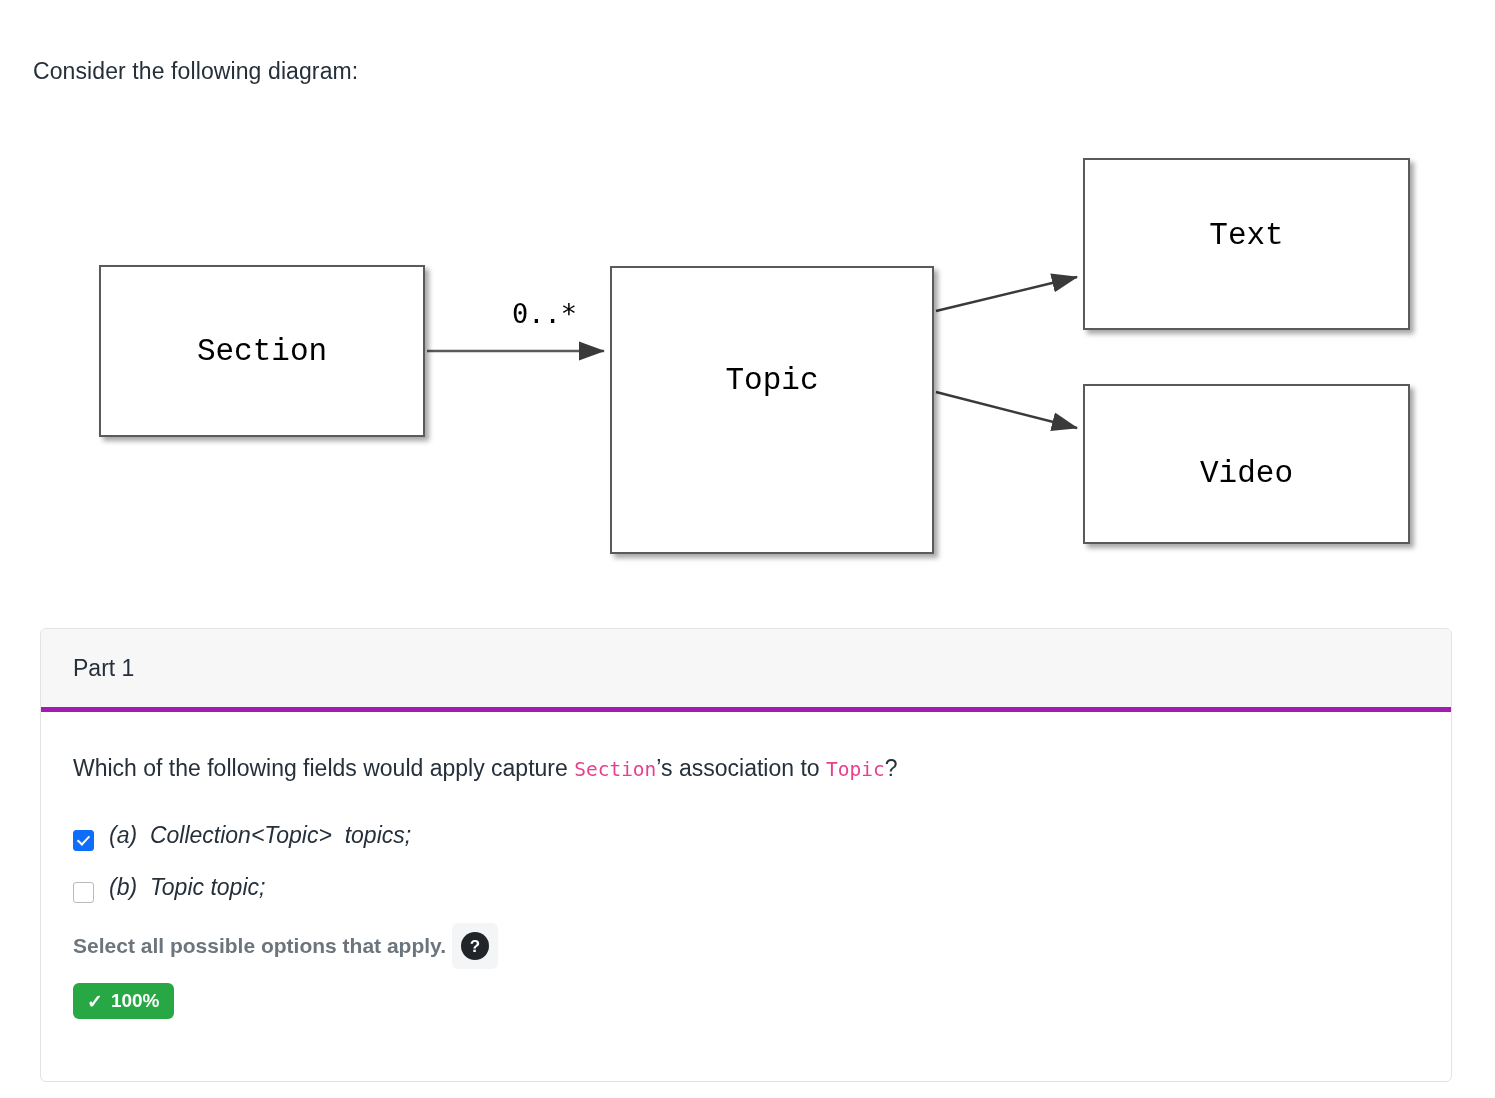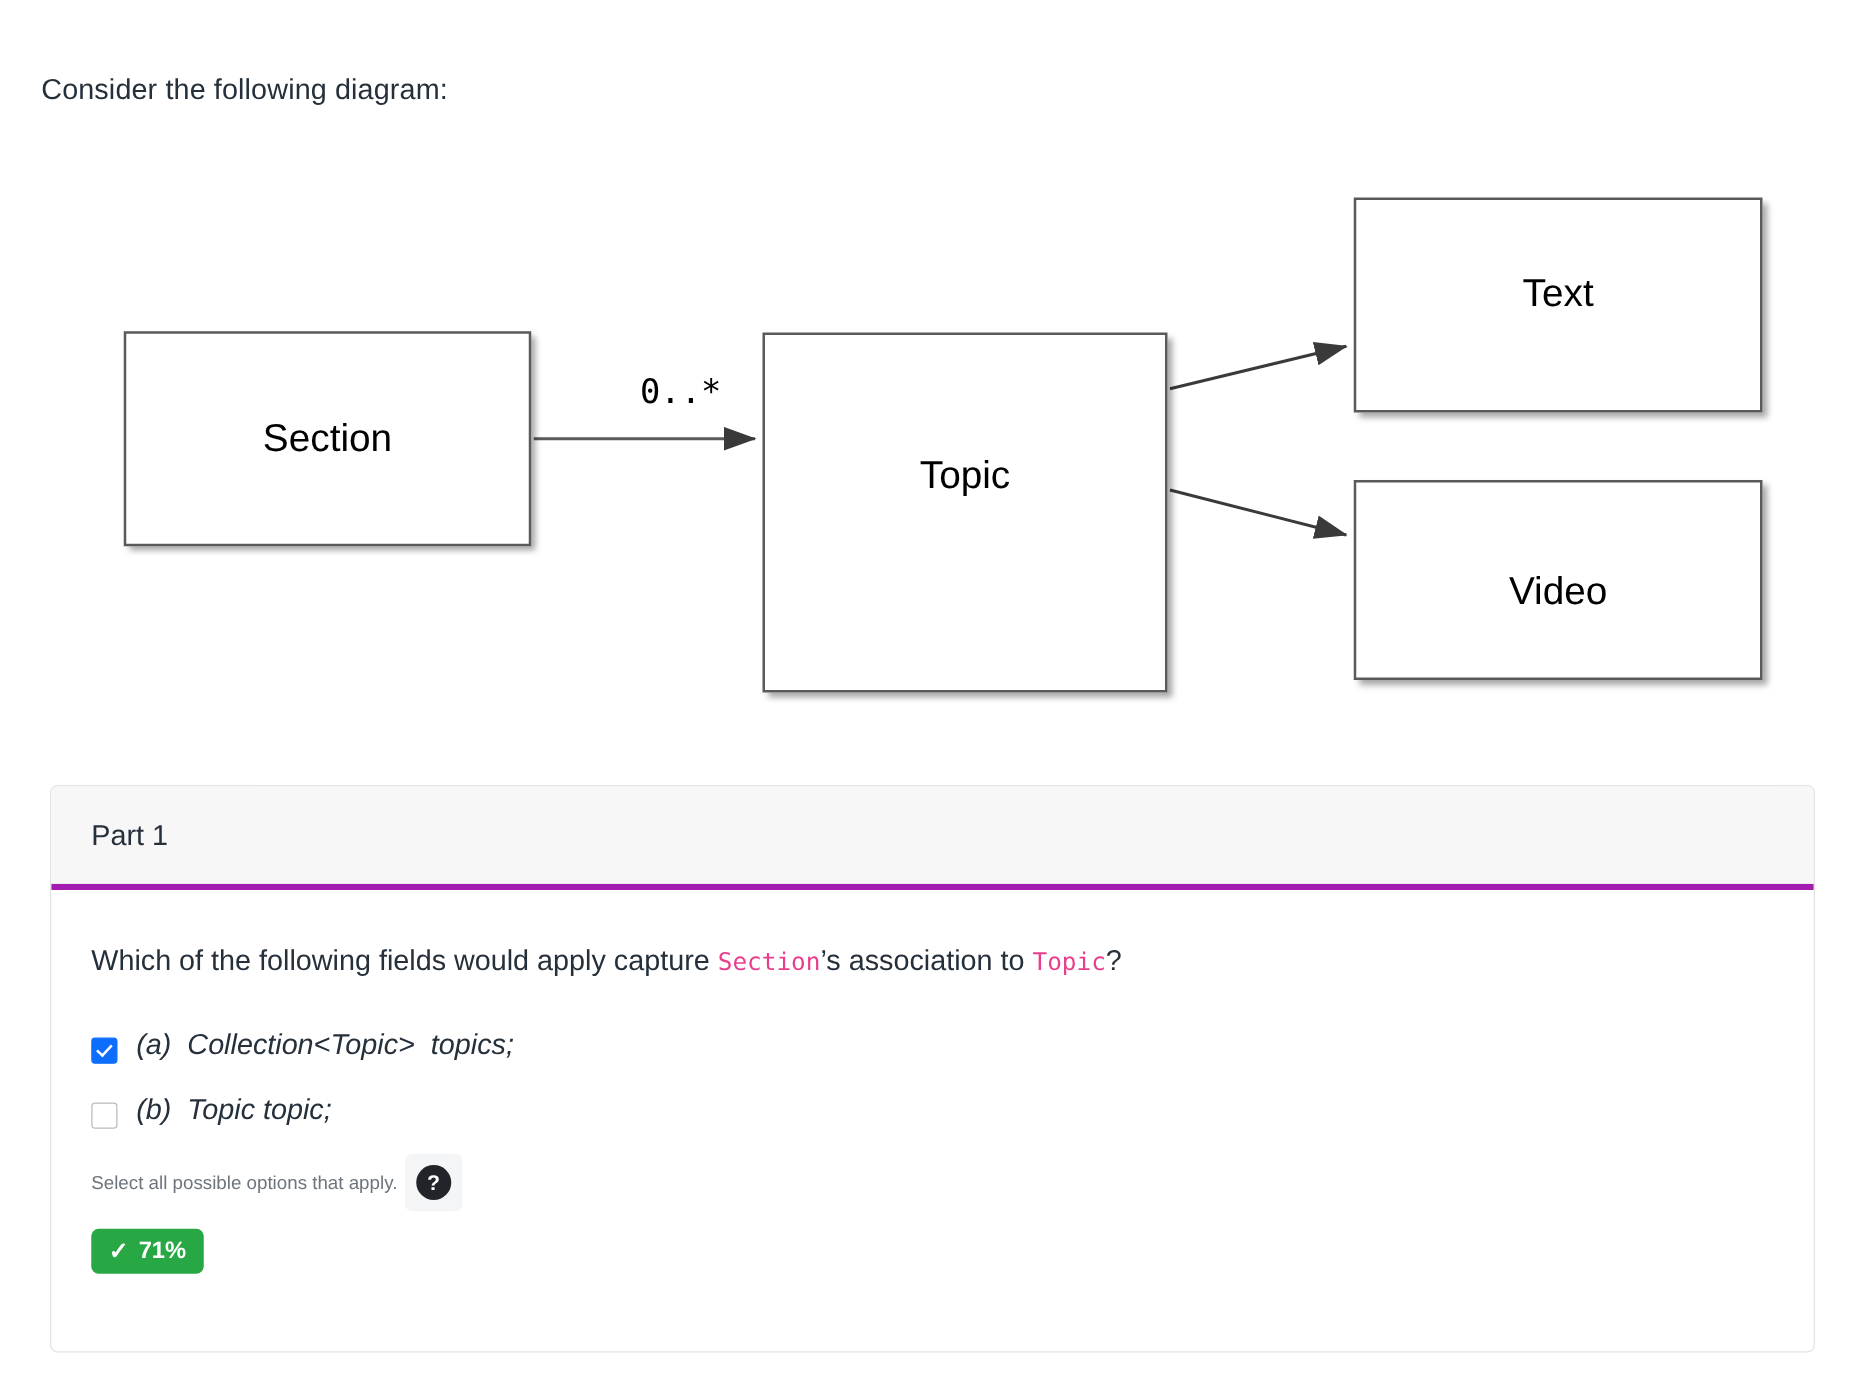--- a/index.html
+++ b/index.html
@@ -38,21 +38,21 @@
   .uml-box {
     position: absolute;
     background: #ffffff;
     border: 2px solid #5a5a5a;
     box-shadow: 4px 4px 5px rgba(0,0,0,0.35);
     box-sizing: border-box;
     display: flex;
     justify-content: center;
   }
   .uml-box span {
-    font-family: Liberation Sans, sans-serif;
+    font-family: Liberation Mono, monospace;
     font-size: 31px;
     color: #000000;
     letter-spacing: 0px;
     white-space: nowrap;
   }
   #uml-box-section {
     left: 99px; top: 145px; width: 326px; height: 172px;
     align-items: center;
   }
   #uml-box-topic {
@@ -171,22 +171,23 @@
     color: #25303b;
     white-space: pre;
   }
 
   #hint-row {
     display: flex;
     align-items: center;
     margin-top: 17px;
   }
   #hint-text {
-    font-size: 15px;
+    font-size: 21px;
     color: #6c757d;
+    font-weight: bold;
   }
   #help-icon-wrap {
     width: 46px;
     height: 46px;
     margin-left: 6px;
     border-radius: 6px;
     background: #f4f5f7;
     display: flex;
     align-items: center;
     justify-content: center;
@@ -285,17 +286,17 @@
 
     <div id="hint-row">
       <div id="hint-text">Select all possible options that apply.</div>
       <div id="help-icon-wrap">
         <div id="help-icon">?</div>
       </div>
     </div>
 
     <div id="score-badge">
       <span id="score-check">✓</span>
-      <span>71%</span>
+      <span>100%</span>
     </div>
 
   </div>
 </div>
 
 </body></html>

